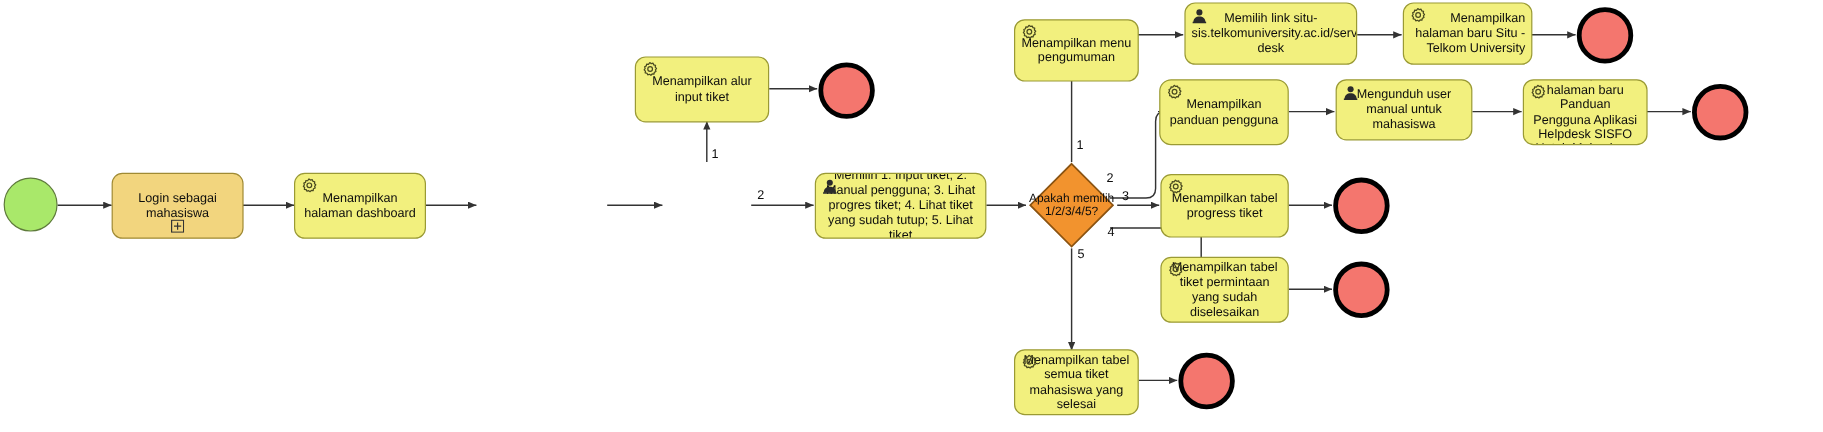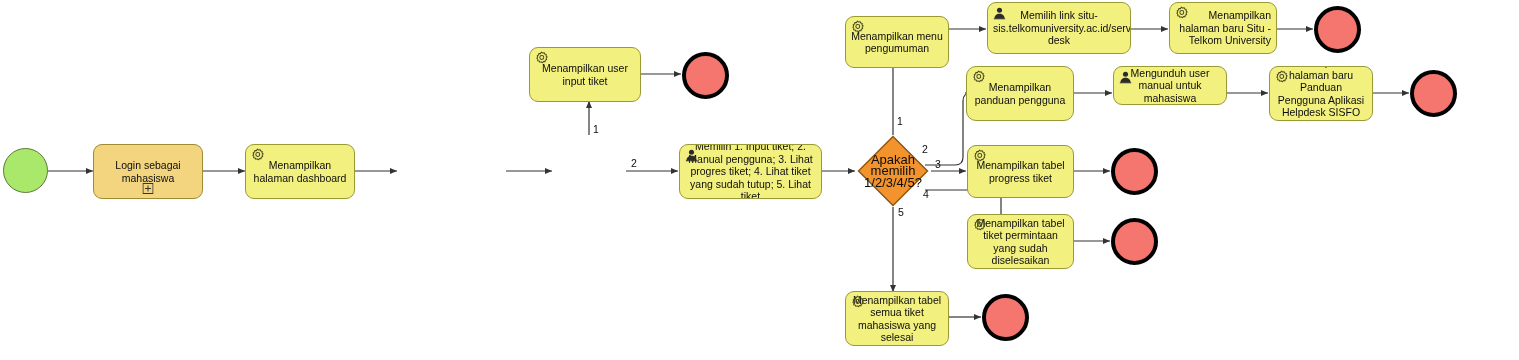--- a/index.html
+++ b/index.html
@@ -205,21 +205,21 @@
                  L5.5 10.7 L3.9 10.4 L4.1 8.8 L3 7.7 L3.9 6.4 L3.4 4.9 L4.9 4.2
                  L5.2 2.6 L6.8 2.8 Z" fill="none" stroke="#4a4a20" stroke-width="1.1" stroke-linejoin="round"></path>
         <circle cx="8.3" cy="6.9" r="2.1" fill="none" stroke="#4a4a20" stroke-width="1.1"></circle>
       </svg>
     </span>
   </div>
 
 
 
   <div class="node task" style="left:529px; top:47px; width:112px; height:55px;">
-    <span class="label">Menampilkan user input tiket</span>
+    <span class="label">Menampilkan alur input tiket</span>
     <span class="task-icon">
       <svg viewBox="0 0 16 16" width="15" height="15">
         <path d="M8 1.2 L9.3 2.2 L10.9 1.8 L11.5 3.3 L13.1 3.7 L12.8 5.3 L14 6.4 L13 7.7
                  L13.5 9.2 L12 9.9 L11.7 11.5 L10.1 11.3 L9 12.5 L7.7 11.6 L6.2 12.1
                  L5.5 10.7 L3.9 10.4 L4.1 8.8 L3 7.7 L3.9 6.4 L3.4 4.9 L4.9 4.2
                  L5.2 2.6 L6.8 2.8 Z" fill="none" stroke="#4a4a20" stroke-width="1.1" stroke-linejoin="round"></path>
         <circle cx="8.3" cy="6.9" r="2.1" fill="none" stroke="#4a4a20" stroke-width="1.1"></circle>
       </svg>
     </span>
   </div>
@@ -236,21 +236,21 @@
         <path d="M2.6 13.4 C2.6 9.9 5 8.2 8 8.2 C11 8.2 13.4 9.9 13.4 13.4 Z" fill="#2b2b2b"></path>
         <path d="M2 13.6 L14 13.6" stroke="#2b2b2b" stroke-width="1.3"></path>
       </svg>
     </span>
   </div>
 
   <div class="node gateway" style="left:857px; top:135px;">
     <svg class="diamond" viewBox="0 0 72 72">
       <polygon points="36,1.5 70.5,36 36,70.5 1.5,36" fill="#F2932E" stroke="#8A5311" stroke-width="1.4"></polygon>
     </svg>
-    <div class="gwtext" style="font-size:13px; line-height:11.4px;">Apakah memilih 1/2/3/4/5?</div>
+    <div class="gwtext" style="font-size:10px; line-height:11.4px;">Apakah memilih 1/2/3/4/5?</div>
   </div>
 
   <div class="node task" style="left:845px; top:2px; width:104px; height:52px;margin-top:14px;">
     <span class="label">Menampilkan menu pengumuman</span>
     <span class="task-icon">
       <svg viewBox="0 0 16 16" width="15" height="15">
         <path d="M8 1.2 L9.3 2.2 L10.9 1.8 L11.5 3.3 L13.1 3.7 L12.8 5.3 L14 6.4 L13 7.7
                  L13.5 9.2 L12 9.9 L11.7 11.5 L10.1 11.3 L9 12.5 L7.7 11.6 L6.2 12.1
                  L5.5 10.7 L3.9 10.4 L4.1 8.8 L3 7.7 L3.9 6.4 L3.4 4.9 L4.9 4.2
                  L5.2 2.6 L6.8 2.8 Z" fill="none" stroke="#4a4a20" stroke-width="1.1" stroke-linejoin="round"></path>
@@ -293,21 +293,21 @@
       <svg viewBox="0 0 16 16" width="15" height="15">
         <path d="M8 1.2 L9.3 2.2 L10.9 1.8 L11.5 3.3 L13.1 3.7 L12.8 5.3 L14 6.4 L13 7.7
                  L13.5 9.2 L12 9.9 L11.7 11.5 L10.1 11.3 L9 12.5 L7.7 11.6 L6.2 12.1
                  L5.5 10.7 L3.9 10.4 L4.1 8.8 L3 7.7 L3.9 6.4 L3.4 4.9 L4.9 4.2
                  L5.2 2.6 L6.8 2.8 Z" fill="none" stroke="#4a4a20" stroke-width="1.1" stroke-linejoin="round"></path>
         <circle cx="8.3" cy="6.9" r="2.1" fill="none" stroke="#4a4a20" stroke-width="1.1"></circle>
       </svg>
     </span>
   </div>
 
-  <div class="node task" style="left:1113px; top:66px; width:114px; height:39px;">
+  <div class="node task" style="left:1113px; top:66px; width:114px; height:51px;">
     <span class="label">Mengunduh user manual untuk mahasiswa</span>
     <span class="task-icon">
       <svg viewBox="0 0 16 16" width="15" height="15">
         <circle cx="8" cy="4.6" r="2.7" fill="#2b2b2b"></circle>
         <path d="M2.6 13.4 C2.6 9.9 5 8.2 8 8.2 C11 8.2 13.4 9.9 13.4 13.4 Z" fill="#2b2b2b"></path>
         <path d="M2 13.6 L14 13.6" stroke="#2b2b2b" stroke-width="1.3"></path>
       </svg>
     </span>
   </div>
 

